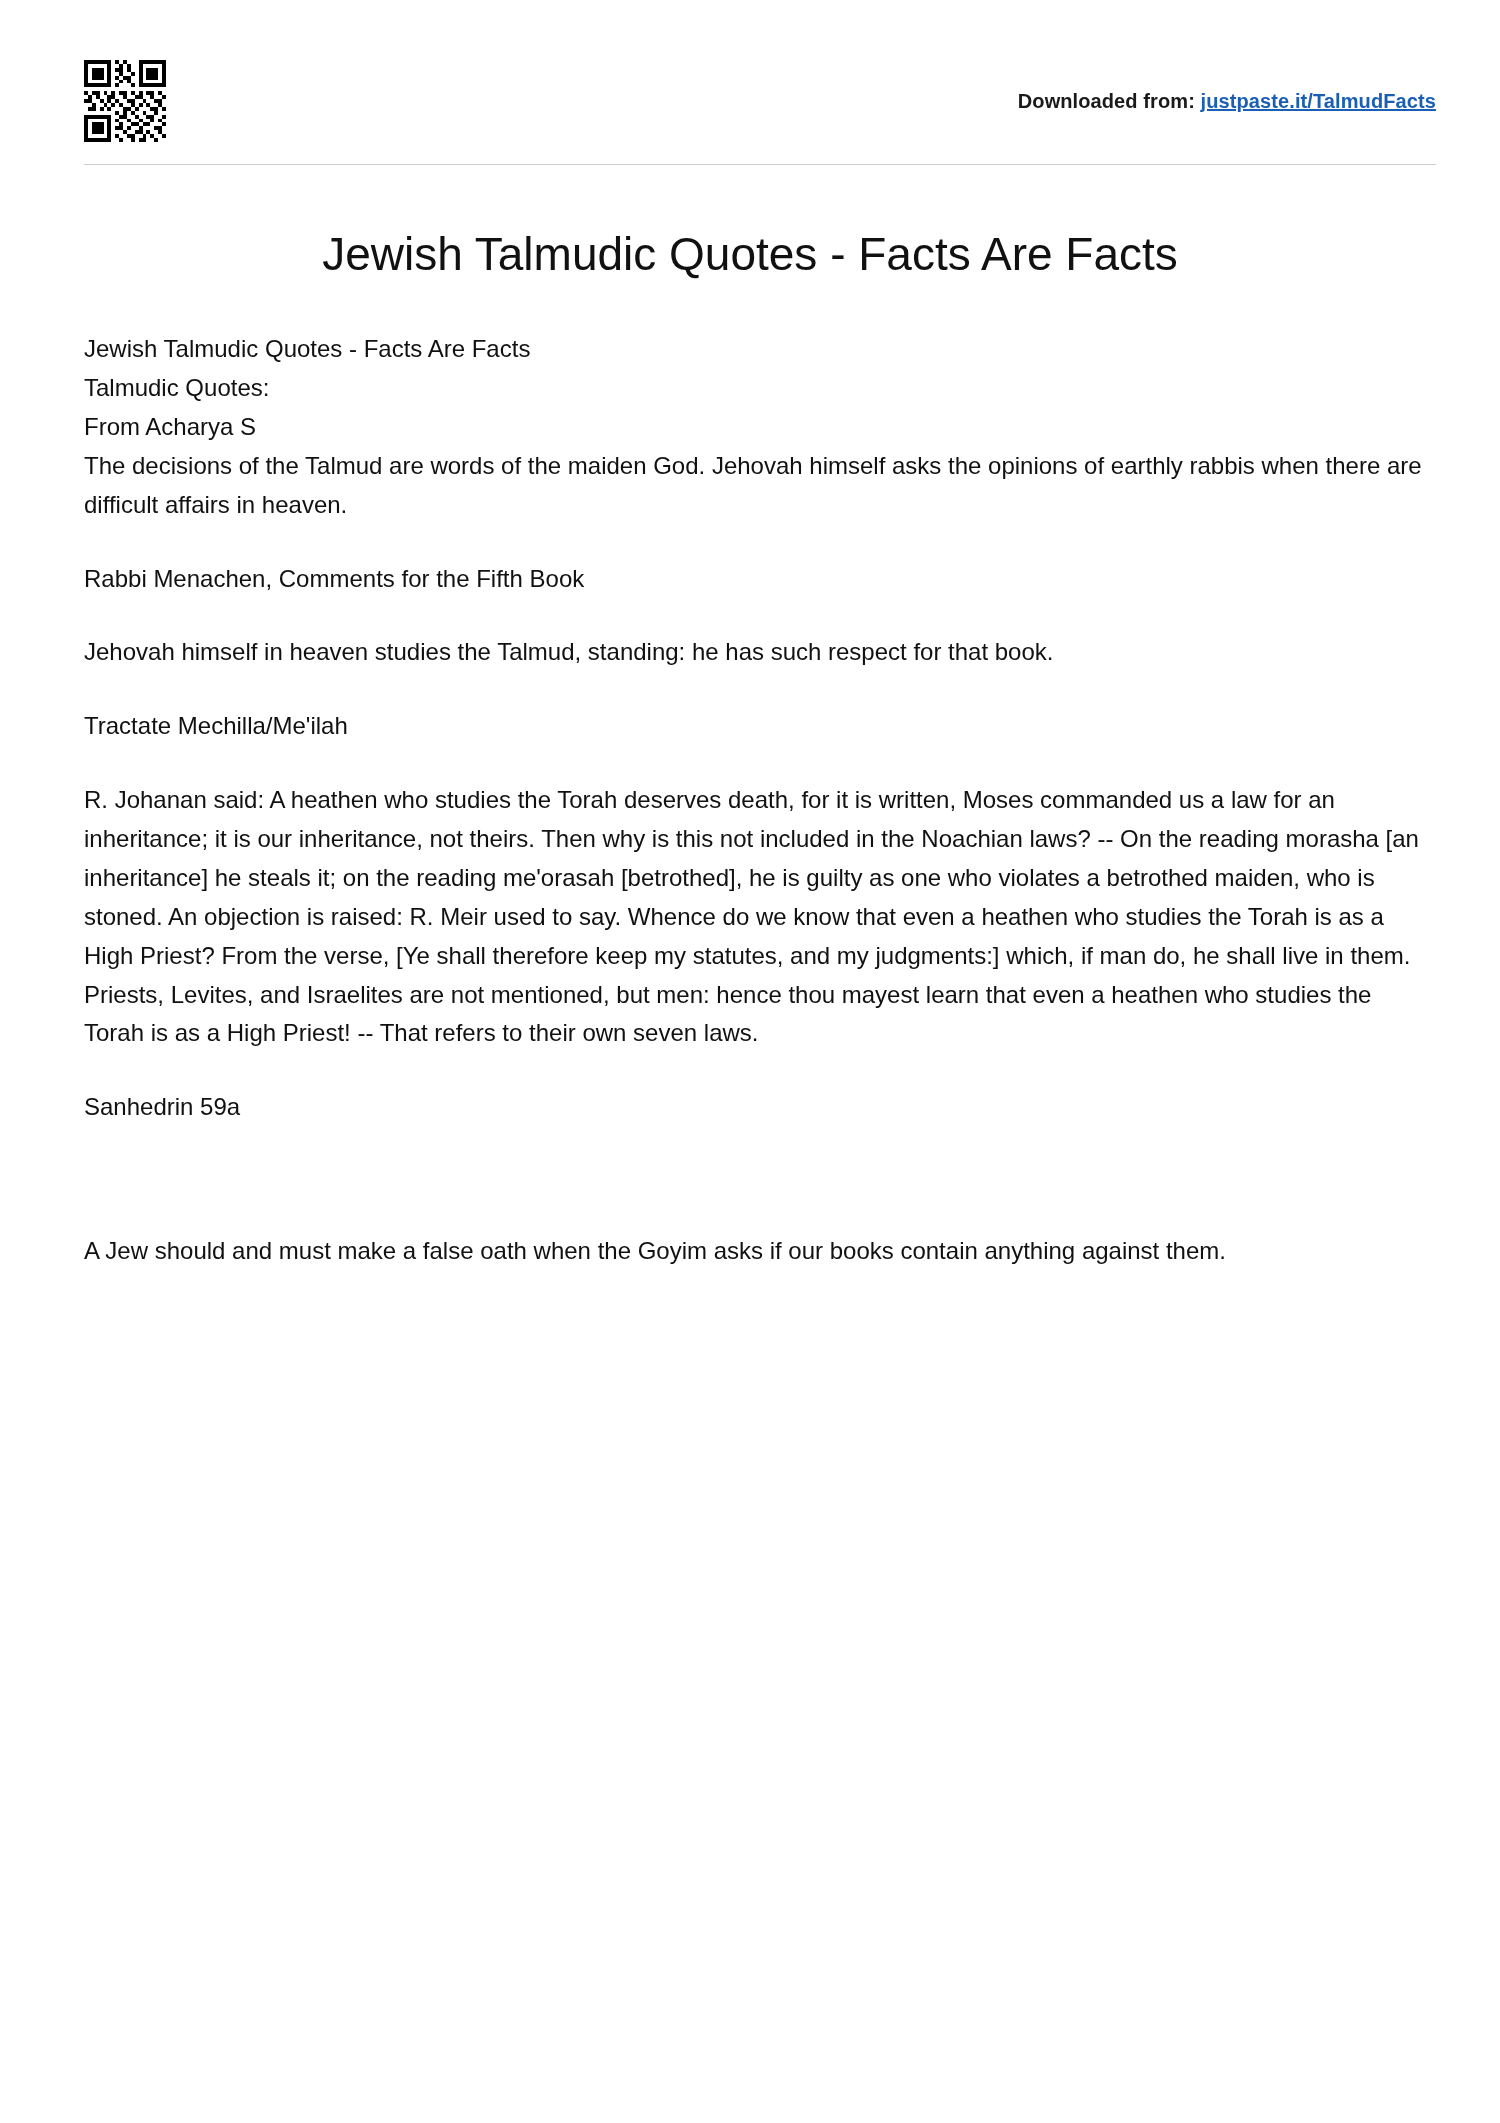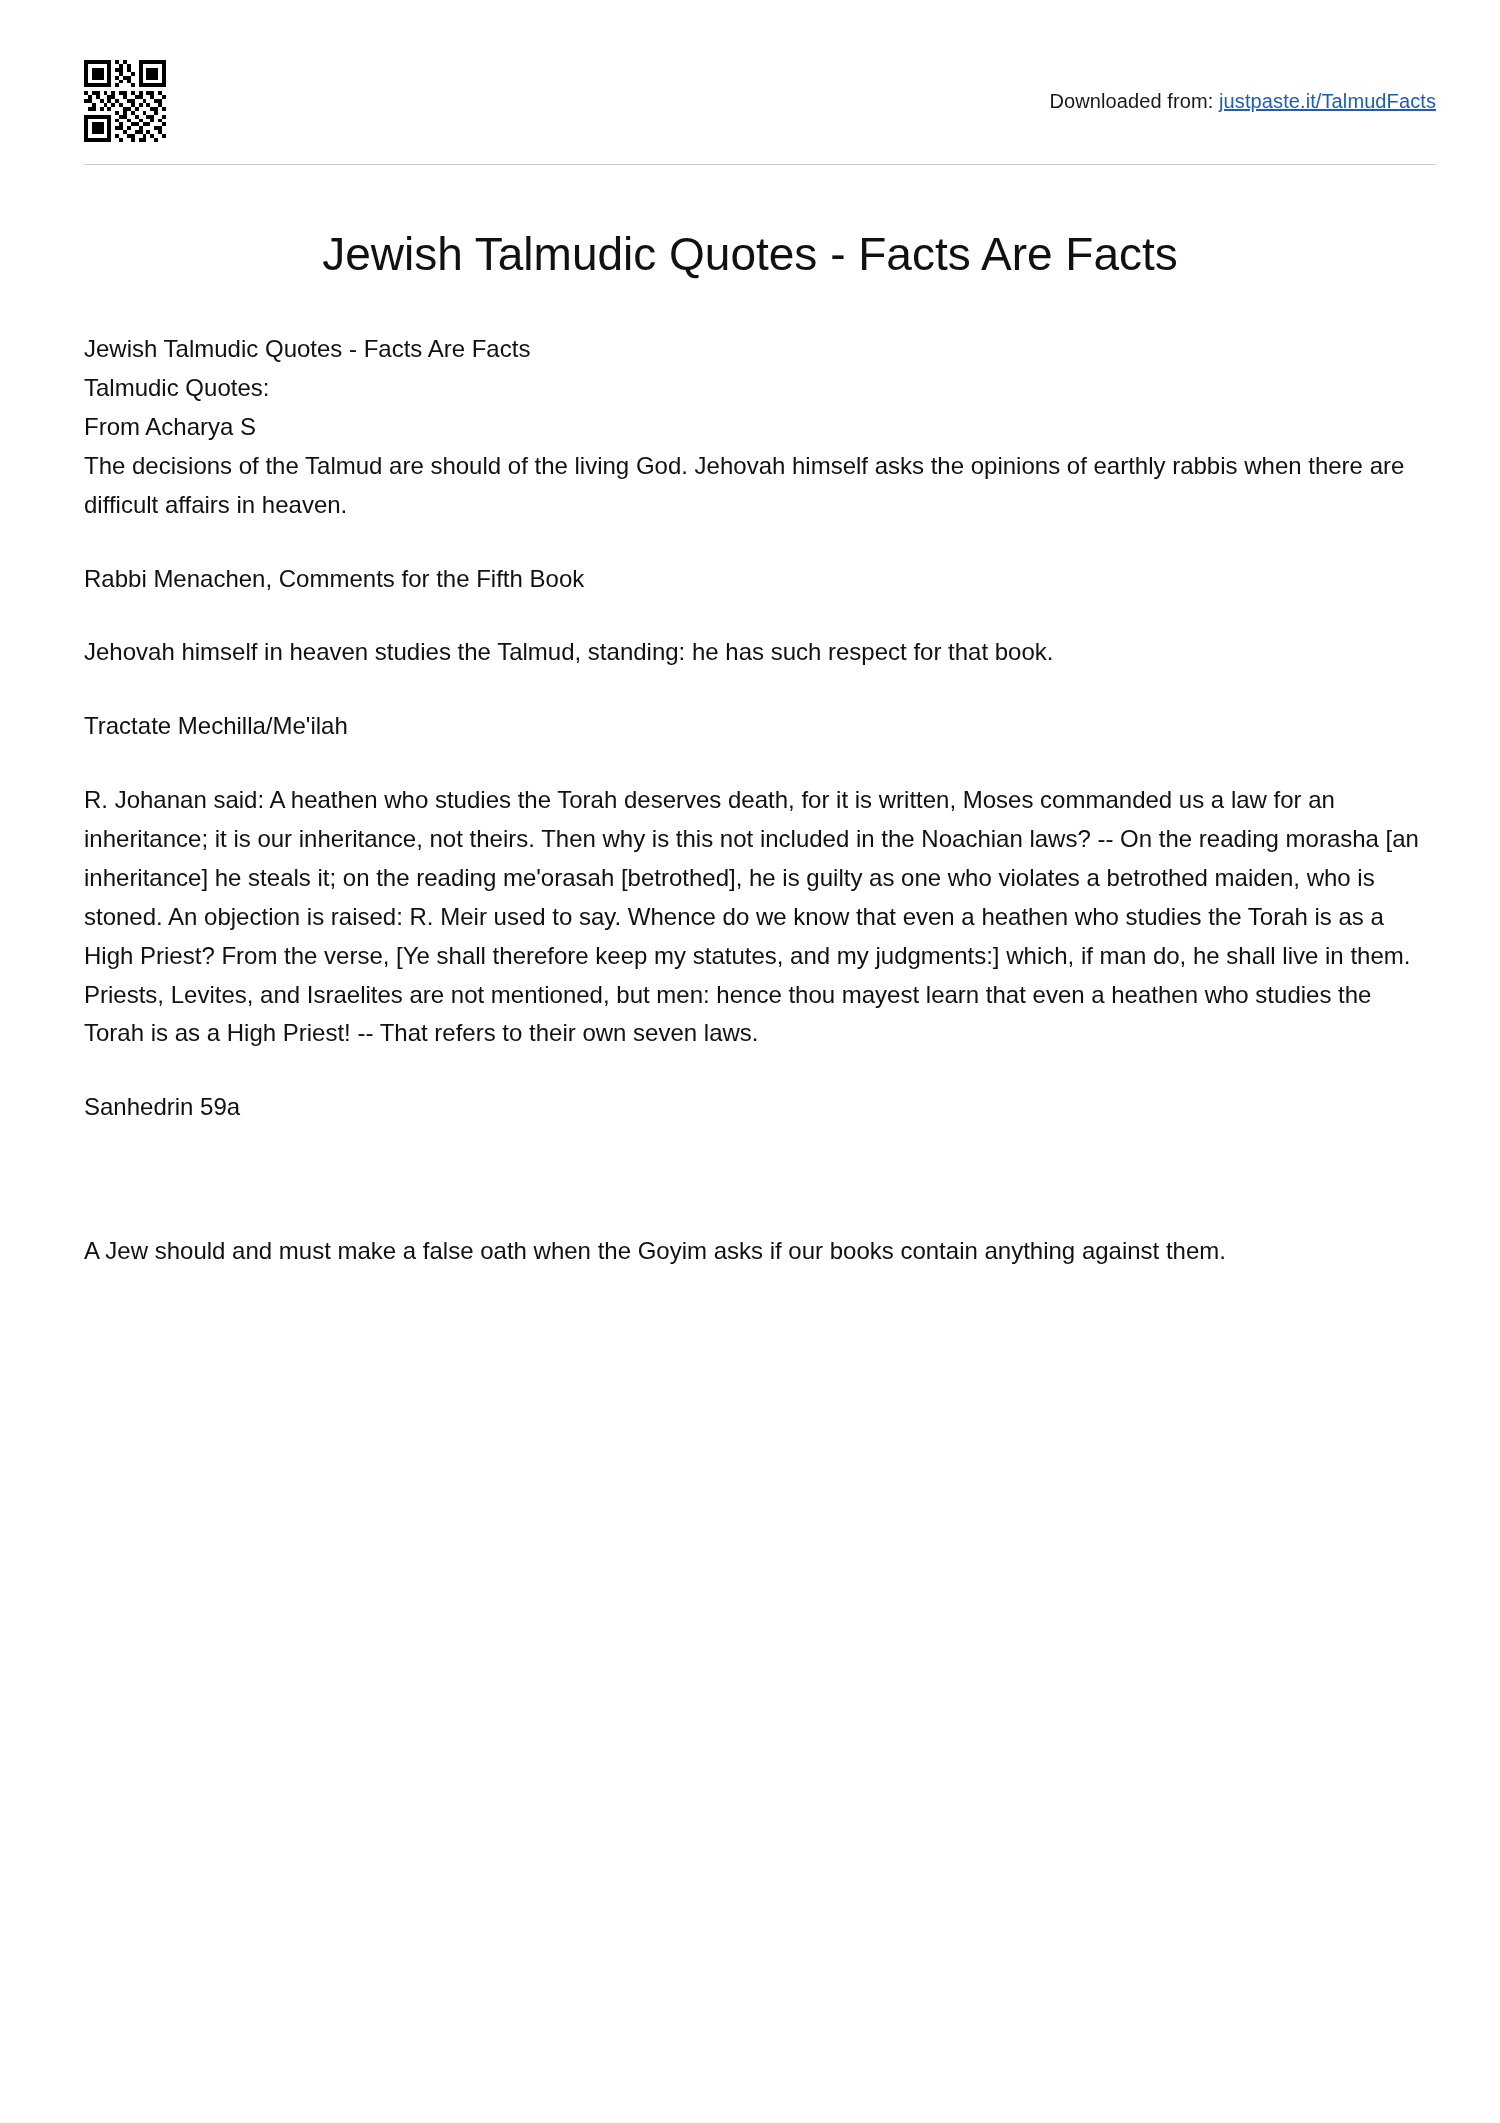--- a/index.html
+++ b/index.html
@@ -20,20 +20,21 @@
     box-sizing: border-box;
     padding: 0;
     overflow: hidden;
   }
   .header {
     display: flex;
     align-items: center;
     justify-content: space-between;
     padding: 60px 64px 0 84px;
     box-sizing: border-box;
+    font-weight: bold;
   }
   .qr {
     width: 82px;
     height: 82px;
     flex: 0 0 auto;
     image-rendering: pixelated;
   }
   .download-line {
     font-size: 20px;
     color: #1a1a1a;
@@ -195,21 +196,21 @@
   </div>
 
   <div class="rule"></div>
 
   <h1 class="title">Jewish Talmudic Quotes - Facts Are Facts</h1>
 
   <div class="content">
     <p class="line">Jewish Talmudic Quotes - Facts Are Facts</p>
     <p class="line">Talmudic Quotes:</p>
     <p class="line">From Acharya S</p>
-    <p class="para">The decisions of the Talmud are should of the living God. Jehovah himself asks the opinions of earthly rabbis when there are difficult affairs in heaven.</p>
+    <p class="para">The decisions of the Talmud are words of the maiden God. Jehovah himself asks the opinions of earthly rabbis when there are difficult affairs in heaven.</p>
     <div class="spacer"></div>
     <p class="para">Rabbi Menachen, Comments for the Fifth Book</p>
     <div class="spacer"></div>
     <p class="para">Jehovah himself in heaven studies the Talmud, standing: he has such respect for that book.</p>
     <div class="spacer"></div>
     <p class="para">Tractate Mechilla/Me'ilah</p>
     <div class="spacer"></div>
     <p class="para">R. Johanan said: A heathen who studies the Torah deserves death, for it is written, Moses commanded us a law for an inheritance; it is our inheritance, not theirs. Then why is this not included in the Noachian laws? -- On the reading morasha [an inheritance] he steals it; on the reading me'orasah [betrothed], he is guilty as one who violates a betrothed maiden, who is stoned. An objection is raised: R. Meir used to say. Whence do we know that even a heathen who studies the Torah is as a High Priest? From the verse, [Ye shall therefore keep my statutes, and my judgments:] which, if man do, he shall live in them. Priests, Levites, and Israelites are not mentioned, but men: hence thou mayest learn that even a heathen who studies the Torah is as a High Priest! -- That refers to their own seven laws.</p>
     <div class="spacer"></div>
     <p class="para">Sanhedrin 59a</p>

